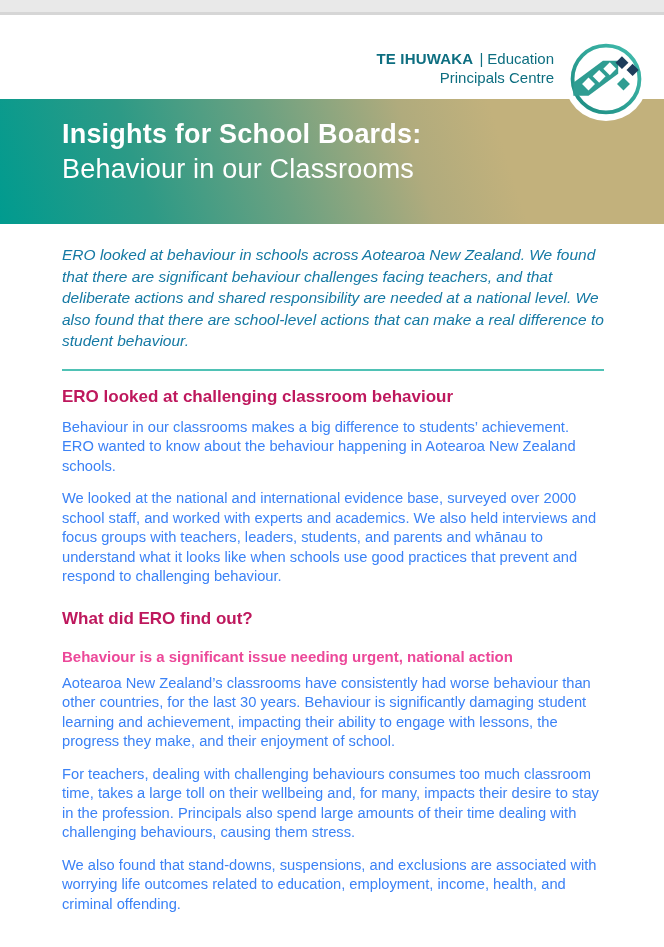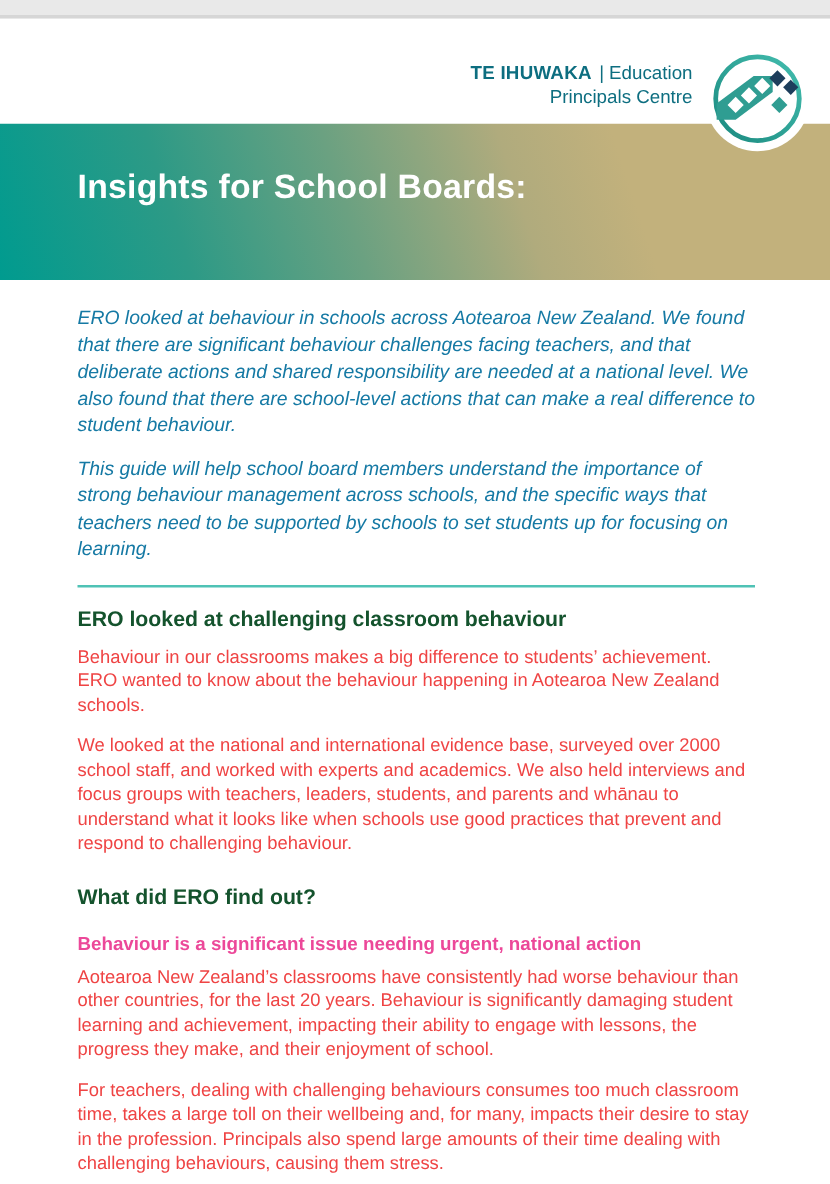--- a/index.html
+++ b/index.html
@@ -52,21 +52,21 @@
     justify-content: center;
   }
   .logo-plate svg { width: 76px; height: 76px; display: block; }
 
   
   .banner {
     position: relative;
     z-index: 1;
     height: 125px;
     background: linear-gradient(72deg, #009b8f 0%, #2d9a86 22%, #6ba181 42%, #b0ab7d 62%, #c2b17c 75%, #c2b17c 100%);
-    padding: 33px 0 0 62px;
+    padding: 18px 0 0 62px;
     color: #ffffff;
   }
   .banner .title-line1 {
     font-size: 27px;
     font-weight: 700;
     line-height: 35px;
     letter-spacing: 0.2px;
   }
   .banner .title-line2 {
     font-size: 27px;
@@ -85,35 +85,35 @@
     line-height: 21.5px;
     margin-bottom: 13px;
     font-style: italic;
   }
   .divider {
     height: 2px;
     background: #4fc2b5;
     margin: 17px 0 15px 0;
   }
   h2.section-heading {
-    color: #14532d;
+    color: #be185d;
     font-size: 17px;
     font-weight: 700;
     line-height: 22px;
     margin: 0 0 10px 0;
   }
   h3.sub-heading {
     color: #ec4899;
     font-size: 15px;
     font-weight: 700;
     line-height: 20px;
     margin: 17px 0 7px 0;
   }
   .content p.body-text {
-    color: #ef4444;
+    color: #3b82f6;
     font-size: 14.7px;
     line-height: 19.5px;
     margin-bottom: 13px;
   }
   .section-findings h2.section-heading { margin-top: 21px; }
 </style>
 </head>
 <body>
 
 <div class="page">
@@ -144,41 +144,41 @@
         <path fill="#1d3e5c" d="M71 20 l8.5 8.5 -8.5 8.5 -8.5 -8.5 Z"></path>
         <path fill="#1d3e5c" d="M85 30 l8 8 -8 8 -8 -8 Z"></path>
 
         <path fill="#2f9d92" d="M73 48 l8.5 8.5 -8.5 8.5 -8.5 -8.5 Z"></path>
       </svg>
     </div>
   </div>
 
   <div class="banner">
     <div class="title-line1">Insights for School Boards:</div>
+    <div class="title-line2">Behaviour in our Classrooms</div>
   </div>
 
   <div class="content">
 
     <div class="intro">
       <p>ERO looked at behaviour in schools across Aotearoa New Zealand. We found that there are significant behaviour challenges facing teachers, and that deliberate actions and shared responsibility are needed at a national level. We also found that there are school-level actions that can make a real difference to student behaviour.</p>
-      <p>This guide will help school board members understand the importance of strong behaviour management across schools, and the specific ways that teachers need to be supported by schools to set students up for focusing on learning.</p>
     </div>
 
     <div class="divider"></div>
 
     <div class="section-overview">
       <h2 class="section-heading">ERO looked at challenging classroom behaviour</h2>
       <p class="body-text">Behaviour in our classrooms makes a big difference to students’ achievement. ERO wanted to know about the behaviour happening in Aotearoa New Zealand schools.</p>
       <p class="body-text">We looked at the national and international evidence base, surveyed over 2000 school staff, and worked with experts and academics. We also held interviews and focus groups with teachers, leaders, students, and parents and whānau to understand what it looks like when schools use good practices that prevent and respond to challenging behaviour.</p>
     </div>
 
     <div class="section-findings">
       <h2 class="section-heading">What did ERO find out?</h2>
 
       <h3 class="sub-heading">Behaviour is a significant issue needing urgent, national action</h3>
-      <p class="body-text">Aotearoa New Zealand’s classrooms have consistently had worse behaviour than other countries, for the last 20 years. Behaviour is significantly damaging student learning and achievement, impacting their ability to engage with lessons, the progress they make, and their enjoyment of school.</p>
+      <p class="body-text">Aotearoa New Zealand’s classrooms have consistently had worse behaviour than other countries, for the last 30 years. Behaviour is significantly damaging student learning and achievement, impacting their ability to engage with lessons, the progress they make, and their enjoyment of school.</p>
       <p class="body-text">For teachers, dealing with challenging behaviours consumes too much classroom time, takes a large toll on their wellbeing and, for many, impacts their desire to stay in the profession. Principals also spend large amounts of their time dealing with challenging behaviours, causing them stress.</p>
       <p class="body-text">We also found that stand-downs, suspensions, and exclusions are associated with worrying life outcomes related to education, employment, income, health, and criminal offending.</p>
 
     </div>
 
   </div>
 </div>
 
 </body></html>

